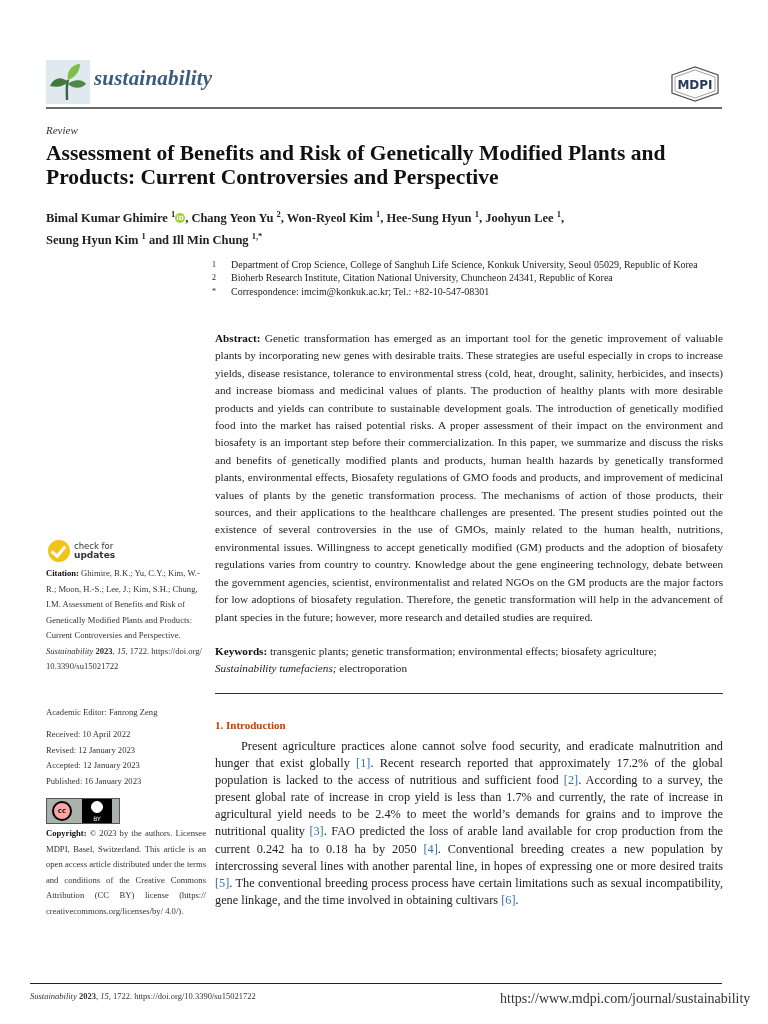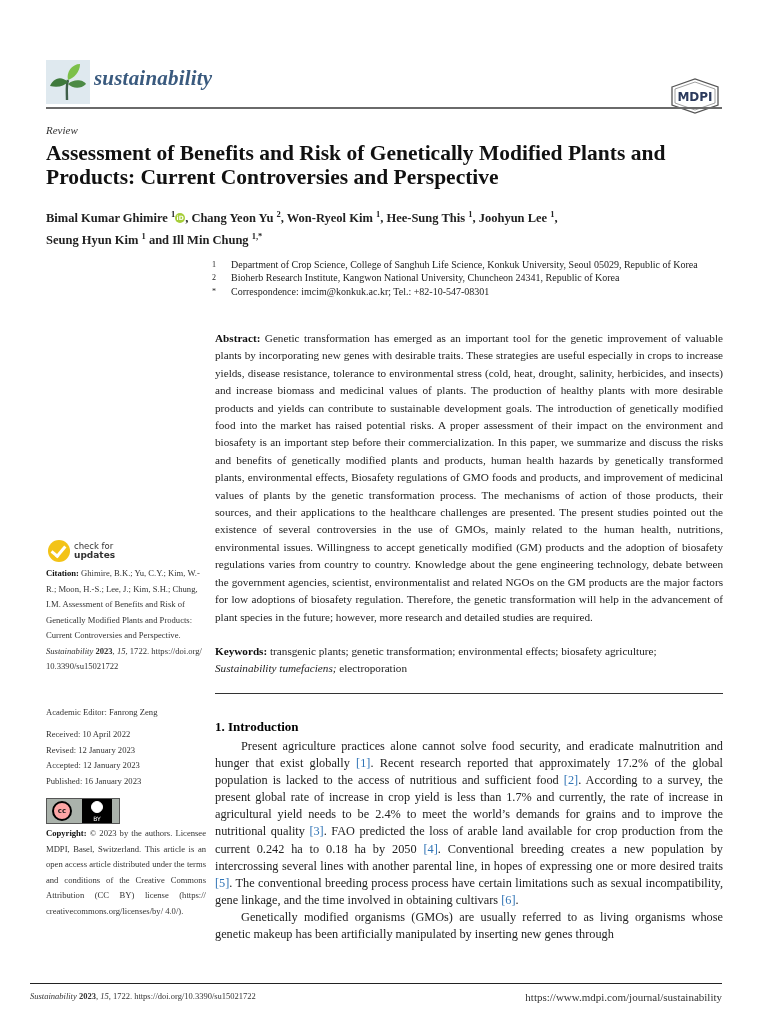--- a/index.html
+++ b/index.html
@@ -4,21 +4,21 @@
 <style>
   html, body { margin: 0; padding: 0; background: #ffffff; }
   body { width: 768px; height: 1024px; position: relative; overflow: hidden;
          font-family: "DejaVu Serif", "Liberation Serif", serif; color: #1a1a1a; }
   .abs { position: absolute; }
 
   
   .logo-box { left: 46px; top: 60px; width: 44px; height: 44px; background: #dfe9ef; }
   .journal-name { left: 94px; top: 66px; font-family: "Liberation Serif", serif; font-style: italic; font-weight: bold;
                   font-size: 21px; color: #3a5a7e; letter-spacing: 0.2px; }
-  .mdpi { left: 668px; top: 78px; width: 54px; height: 36px; }
+  .mdpi { left: 668px; top: 66px; width: 54px; height: 36px; }
   .header-rule { left: 46px; top: 107px; width: 676px; height: 2px; background: #6a6a6a; }
 
   .article-type { left: 46px; top: 124px; font-family: "Liberation Serif", serif; font-style: italic; font-size: 11px; color: #333; }
   .title { left: 46px; top: 141px; width: 690px; font-family: "Liberation Serif", serif; font-weight: bold; font-size: 21.5px;
            line-height: 24px; color: #111; }
   .authors { left: 46px; top: 205px; width: 650px; font-family: "Liberation Serif", serif; font-weight: bold; font-size: 12.5px;
              line-height: 18px; color: #222; }
   .authors sup { font-size: 8.5px; }
   .orcid { display: inline-block; width: 10px; height: 10px; border-radius: 50%; background: #a6ce39; color: #fff;
            font-size: 6px; line-height: 10px; text-align: center; vertical-align: 2px; font-family: "DejaVu Sans", sans-serif; }
@@ -48,30 +48,30 @@
   .cc { left: 46px; top: 798px; width: 72px; height: 24px; background: #aab2ab; border: 1px solid #555; display: flex; align-items: center; }
   .cc-circle { width: 16px; height: 16px; border-radius: 50%; background: #fca5a5; border: 2px solid #000; margin-left: 5px;
                font-family: "DejaVu Sans", sans-serif; font-weight: bold; font-size: 7px; line-height: 16px; text-align: center; }
   .cc-by { width: 30px; height: 24px; margin-left: 10px; background: #000; position: relative; }
   .cc-by-icon { position: absolute; left: 9px; top: 2px; width: 10px; height: 10px; border-radius: 50%; background: #fff; border: 1px solid #fff; }
   .cc-by-text { position: absolute; left: 0; bottom: 1px; width: 30px; text-align: center; color: #fff; font-size: 6px;
                 font-family: "DejaVu Sans", sans-serif; }
   .copyright { top: 826px; text-align: justify; }
 
   
-  .section-title { left: 215px; top: 719px; font-family: "Liberation Serif", serif; font-weight: bold; font-size: 13px; color: #000000; }
+  .section-title { left: 215px; top: 719px; font-family: "Liberation Serif", serif; font-weight: bold; font-size: 11px; color: #c2410c; }
   .intro { left: 215px; top: 738px; width: 508px; font-family: "Liberation Serif", serif; font-size: 12.3px; line-height: 17.1px;
            text-align: justify; color: #222; }
   .intro p { margin: 0; text-indent: 26px; }
   .ref { color: #2f73b5; }
 
   
   .footer-rule { left: 30px; top: 983px; width: 692px; height: 1px; background: #222; }
   .footer-left { left: 30px; top: 991px; font-family: "Liberation Serif", serif; font-size: 8.5px; color: #333; }
-  .footer-right { left: 500px; top: 991px; width: 222px; text-align: right; font-family: "Liberation Serif", serif; font-size: 11px; color: #333; }
+  .footer-right { left: 500px; top: 991px; width: 222px; text-align: right; font-family: "Liberation Serif", serif; font-size: 14px; color: #333; }
 </style>
 </head>
 <body>
 
 <div class="abs logo-box">
   <svg width="44" height="44" viewBox="0 0 44 44">
     <path d="M21 40 C21 32 20 26 22 20" stroke="#3f5f4a" stroke-width="2.4" fill="none"></path>
     <path d="M22 22 C14 14 6 20 4 26 C12 28 18 26 22 22 Z" fill="#3f7a3c"></path>
     <path d="M22 24 C28 18 38 20 40 24 C34 30 26 28 22 24 Z" fill="#4c8a44"></path>
     <path d="M22 20 C20 12 26 4 34 4 C34 12 28 18 22 20 Z" fill="#7cc04a"></path>
@@ -87,34 +87,34 @@
 </div>
 <div class="abs header-rule"></div>
 
 <div class="abs article-type">Review</div>
 <div class="abs title">Assessment of Benefits and Risk of Genetically Modified Plants and Products: Current Controversies and Perspective</div>
 
 <div class="abs authors">
   <span>Bimal Kumar Ghimire</span>&nbsp;<sup>1</sup><span class="orcid">iD</span>,
   <span>Chang Yeon Yu</span>&nbsp;<sup>2</sup>,
   <span>Won-Ryeol Kim</span>&nbsp;<sup>1</sup>,
-  <span>Hee-Sung This</span>&nbsp;<sup>1</sup>,
+  <span>Hee-Sung Hyun</span>&nbsp;<sup>1</sup>,
   <span>Joohyun Lee</span>&nbsp;<sup>1</sup>,<br>
   <span>Seung Hyun Kim</span>&nbsp;<sup>1</sup> and
   <span>Ill Min Chung</span>&nbsp;<sup>1,*</sup>
 </div>
 
 <div class="abs affil">
   <div class="affil-row">
       <span class="affil-mark">1</span>
       <span>Department of Crop Science, College of Sanghuh Life Science, Konkuk University, Seoul 05029, Republic of Korea</span>
     </div>
   <div class="affil-row">
       <span class="affil-mark">2</span>
-      <span>Bioherb Research Institute, Kangwon National University, Chuncheon 24341, Republic of Korea</span>
+      <span>Bioherb Research Institute, Citation National University, Chuncheon 24341, Republic of Korea</span>
     </div>
   <div class="affil-row">
       <span class="affil-mark">*</span>
       <span>Correspondence: imcim@konkuk.ac.kr; Tel.: +82-10-547-08301</span>
     </div>
 </div>
 
 <div class="abs abstract">
   <span class="bold-label">Abstract:</span>
   <span>Genetic transformation has emerged as an important tool for the genetic improvement of valuable plants by incorporating new genes with desirable traits.  These strategies are useful especially in crops to increase yields, disease resistance, tolerance to environmental stress (cold, heat, drought, salinity, herbicides, and insects) and increase biomass and medicinal values of plants. The production of healthy plants with more desirable products and yields can contribute to sustainable development goals. The introduction of genetically modified food into the market has raised potential risks.  A proper assessment of their impact on the environment and biosafety is an important step before their commercialization.  In this paper, we summarize and discuss the risks and benefits of genetically modified plants and products, human health hazards by genetically transformed plants, environmental effects, Biosafety regulations of GMO foods and products, and improvement of medicinal values of plants by the genetic transformation process. The mechanisms of action of those products, their sources, and their applications to the healthcare challenges are presented. The present studies pointed out the existence of several controversies in the use of GMOs, mainly related to the human health, nutritions, environmental issues.  Willingness to accept genetically modified (GM) products and the adoption of biosafety regulations varies from country to country. Knowledge about the gene engineering technology, debate between the government agencies, scientist, environmentalist and related NGOs on the GM products are the major factors for low adoptions of biosafety regulation. Therefore, the genetic transformation will help in the advancement of plant species in the future; however, more research and detailed studies are required.</span>
@@ -154,20 +154,19 @@
   </div>
 </div>
 <div class="abs side copyright">
   <span class="bold-label">Copyright:</span>
   <span>© 2023 by the authors. Licensee MDPI, Basel, Switzerland. This article is an open access article distributed under the terms and conditions of the Creative Commons Attribution (CC BY) license (https:// creativecommons.org/licenses/by/ 4.0/).</span>
 </div>
 
 <div class="abs section-title">1. Introduction</div>
 <div class="abs intro">
   <p id="intro-p1"><span>Present agriculture practices alone cannot solve food security, and eradicate malnutrition and hunger that exist globally </span><span class="ref">[1]</span><span>.  Recent research reported that approximately 17.2% of the global population is lacked to the access of nutritious and sufficient food </span><span class="ref">[2]</span><span>. According to a survey, the present global rate of increase in crop yield is less than 1.7% and currently, the rate of increase in agricultural yield needs to be 2.4% to meet the world’s demands for grains and to improve the nutritional quality </span><span class="ref">[3]</span><span>. FAO predicted the loss of arable land available for crop production from the current 0.242 ha to 0.18 ha by 2050 </span><span class="ref">[4]</span><span>. Conventional breeding creates a new population by intercrossing several lines with another parental line, in hopes of expressing one or more desired traits </span><span class="ref">[5]</span><span>. The conventional breeding process process have certain limitations such as sexual incompatibility, gene linkage, and the time involved in obtaining cultivars </span><span class="ref">[6]</span><span>.</span></p>
-  <p>Genetically modified organisms (GMOs) are usually referred to as living organisms whose genetic makeup has been artificially manipulated by inserting new genes through</p>
 </div>
 
 <div class="abs footer-rule"></div>
 <div class="abs footer-left">
   <i>Sustainability</i> <b>2023</b>, <i>15</i><span>, 1722. https://doi.org/10.3390/su15021722</span>
 </div>
 <div class="abs footer-right">https://www.mdpi.com/journal/sustainability</div>
 
 </body></html>

